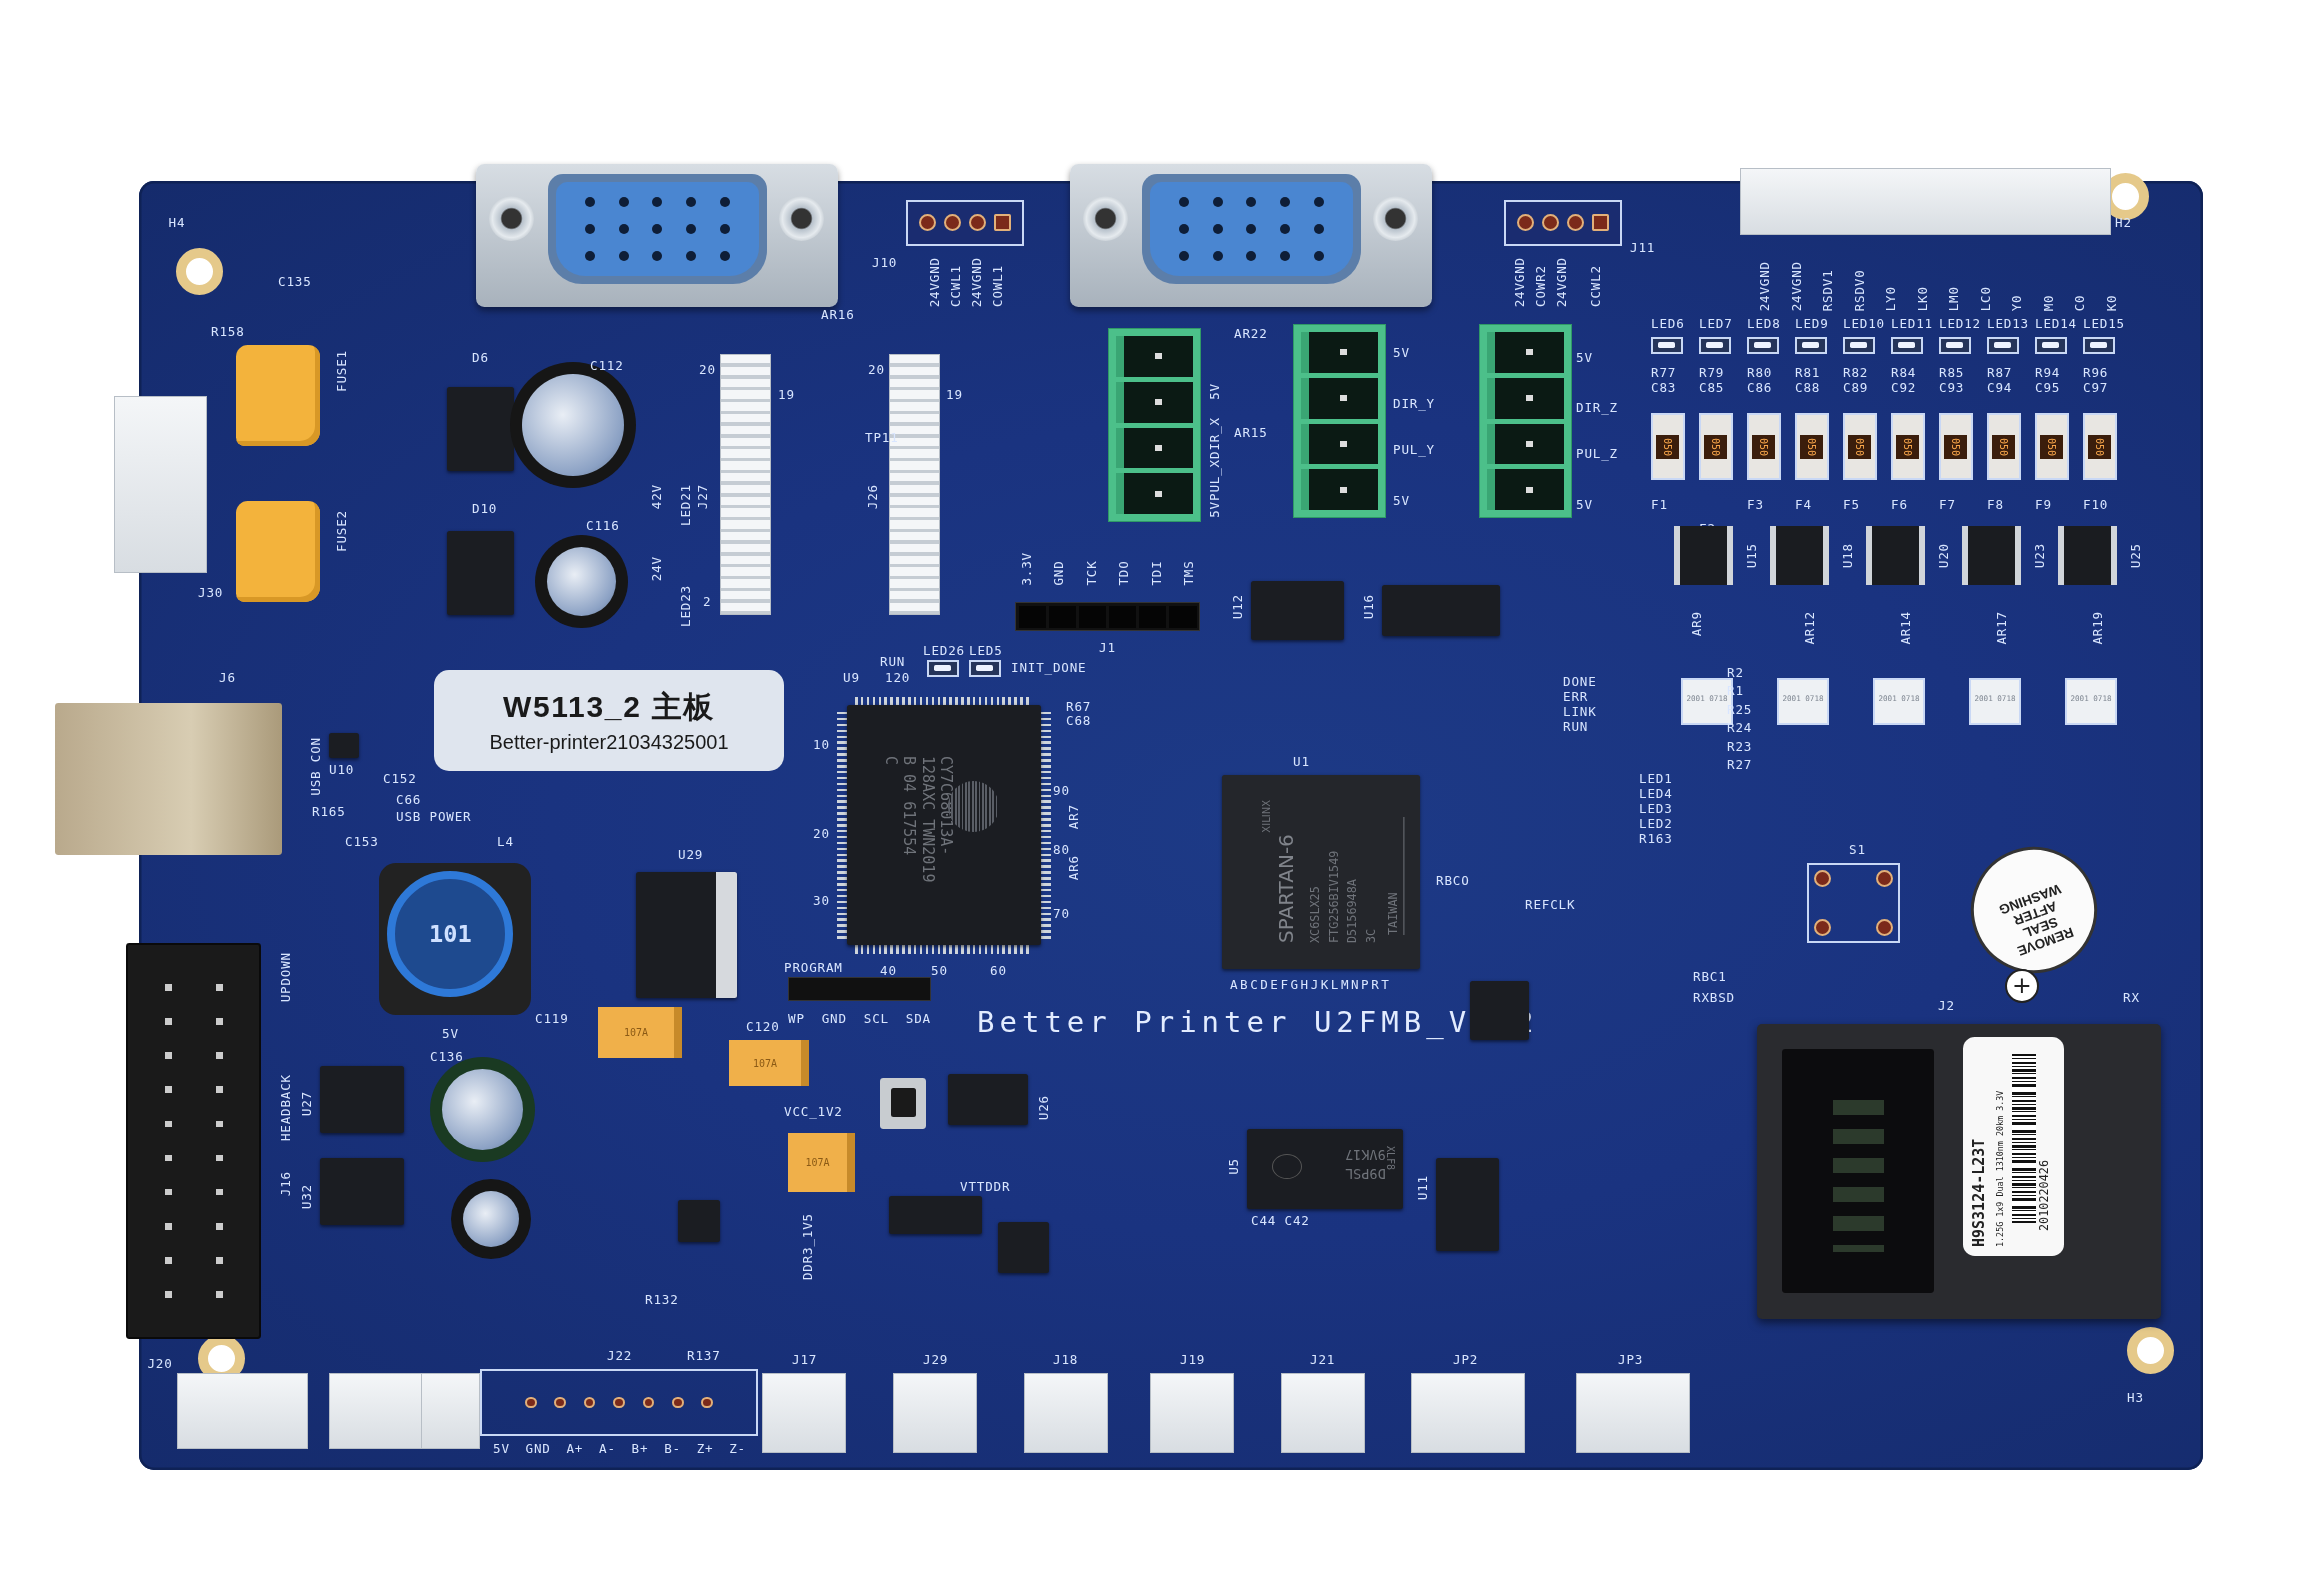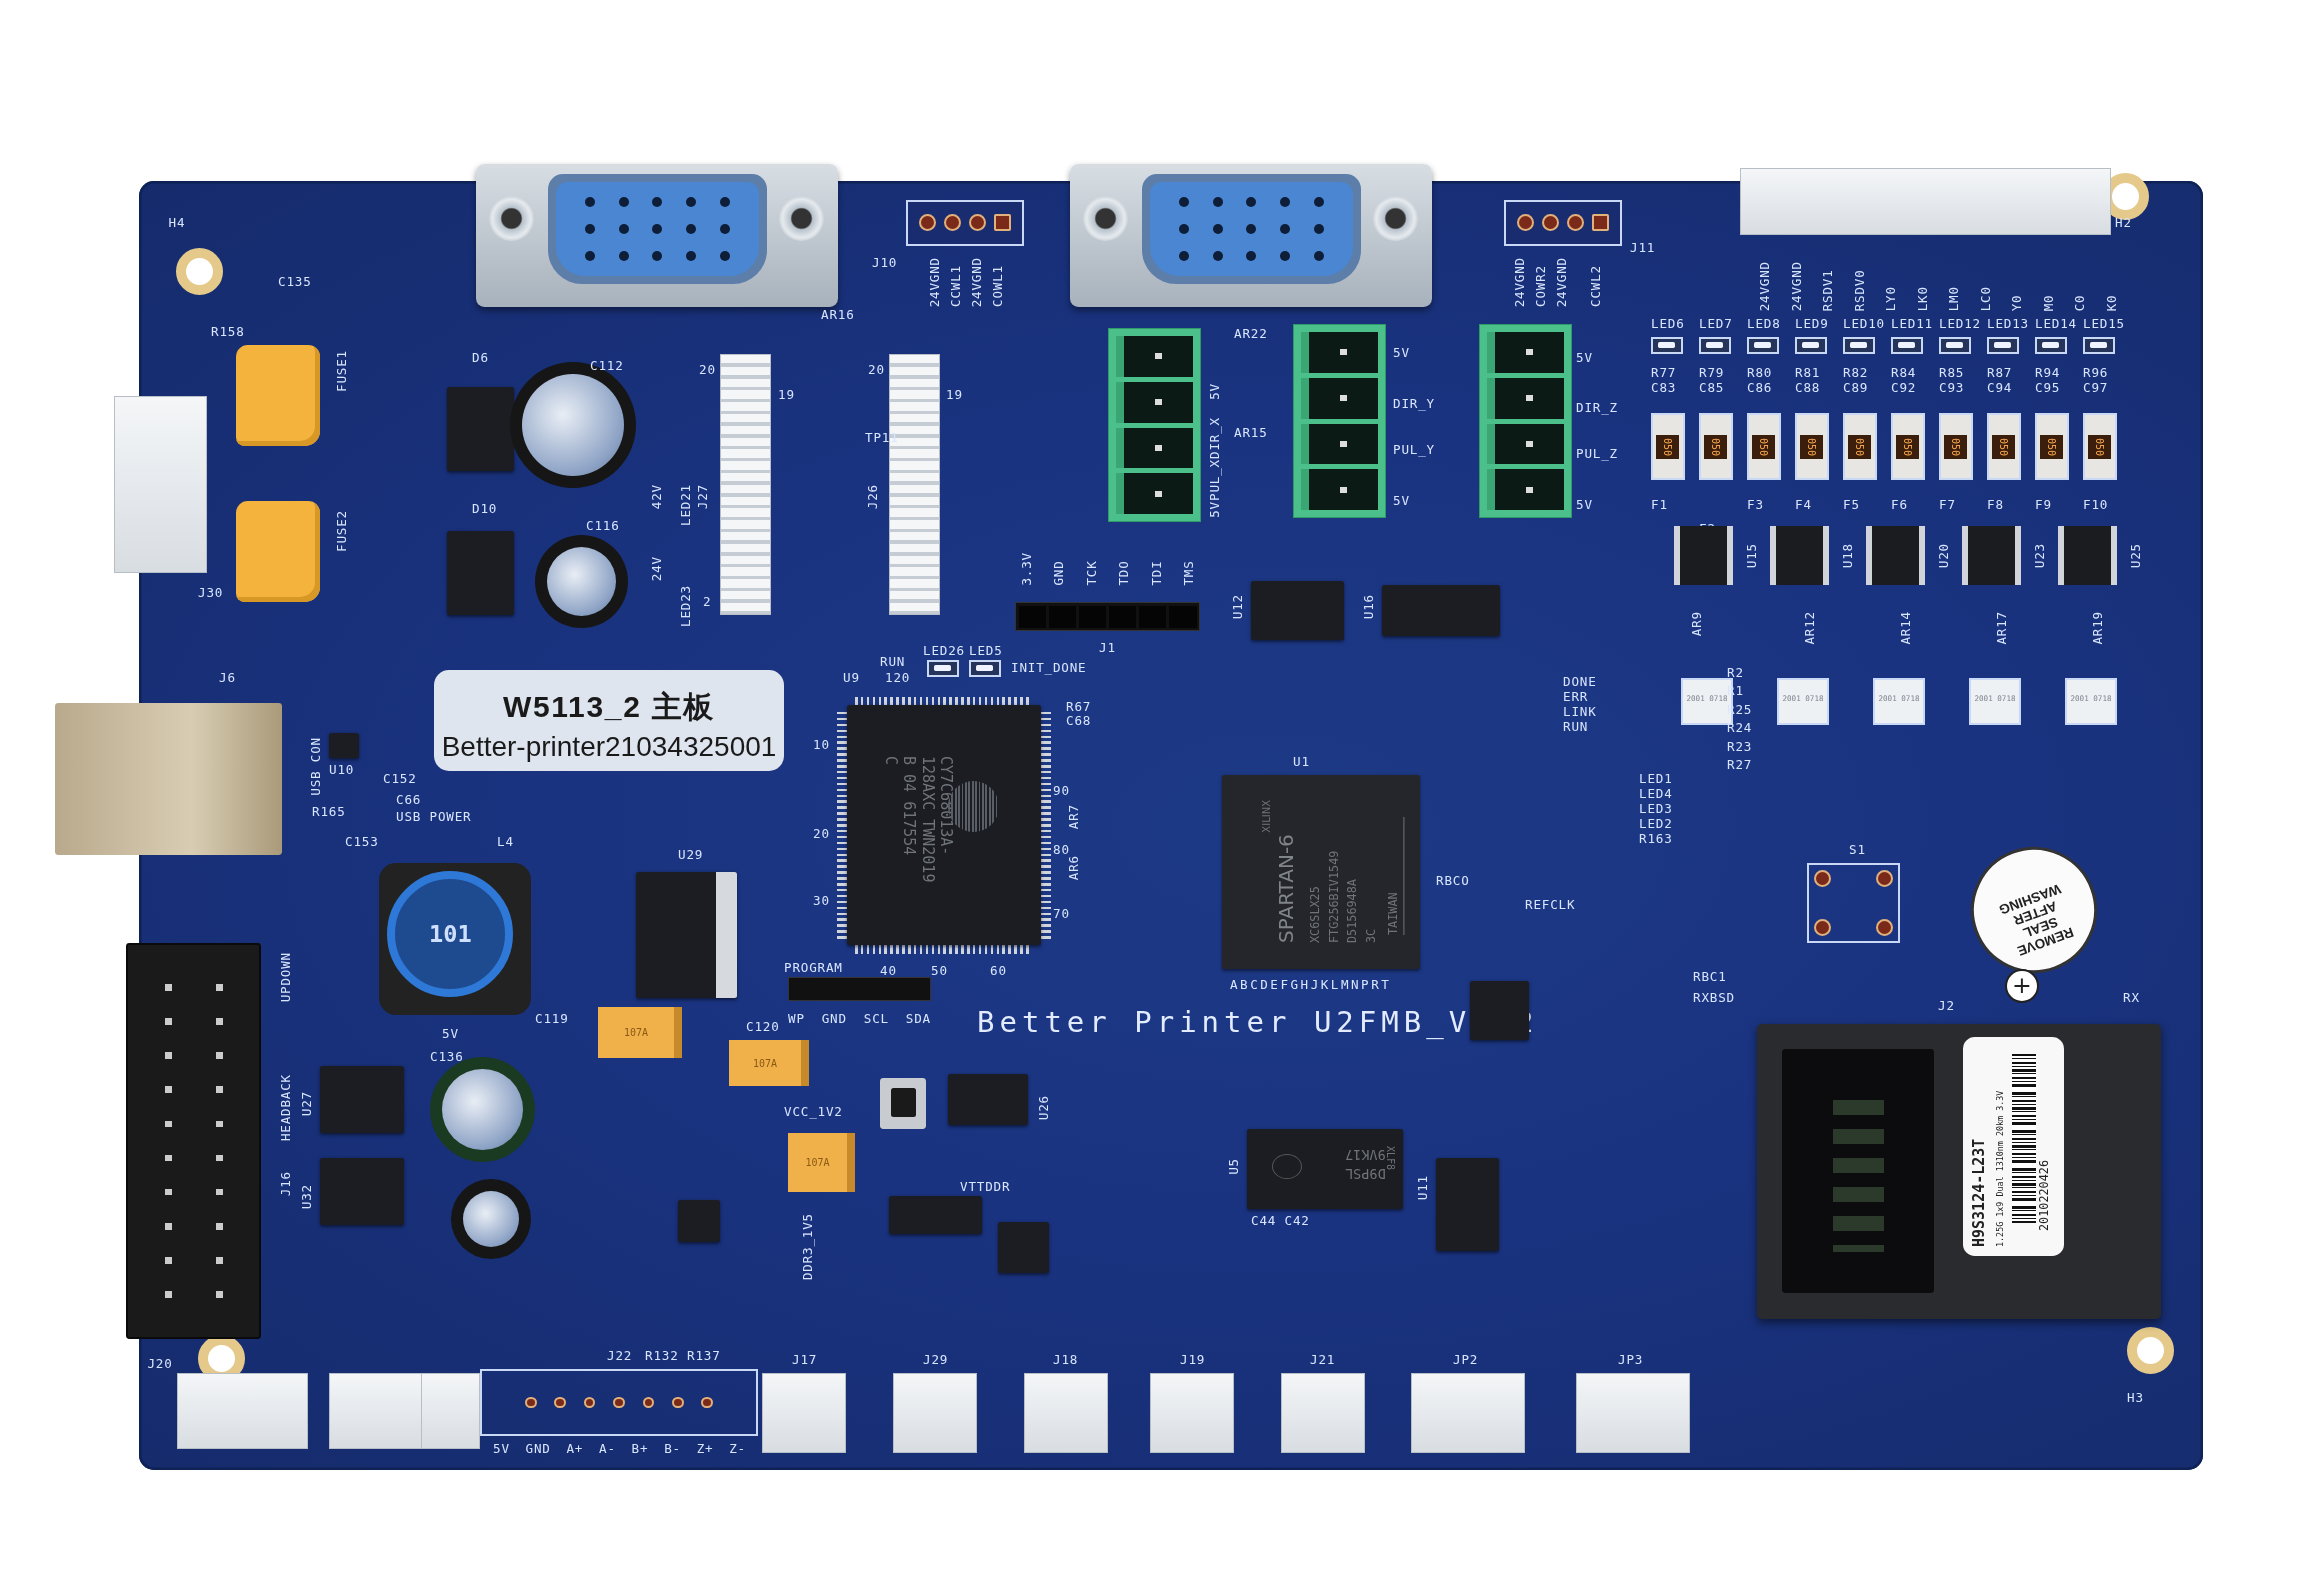--- a/index.html
+++ b/index.html
@@ -33,21 +33,21 @@
   .green-term .cell { flex: 1; background: #0b1a14; border-left: 8.4px solid #3aa674; display: flex; align-items: center; justify-content: center; }
   .green-term .cell i { width: 6.7px; height: 6.7px; background: #ddd; display: block; }
 
   .white-conn { position: absolute; background: linear-gradient(180deg,#f4f6f8,#d8dde2); border: 1.7px solid #b7bec6; }
   .chip { position: absolute; background: #1b1d22; border-radius: 2.5px; box-shadow: 0 1.7px 3.4px rgba(0,0,0,.5); color: #6f737a; font-family: "DejaVu Sans Mono", monospace; }
   .qfp-pins { position: absolute; background-image: repeating-linear-gradient(90deg,#cfd5db 0 2.5px,transparent 2.5px 5.9px); }
   .qfp-pins.v { background-image: repeating-linear-gradient(180deg,#cfd5db 0 2.5px,transparent 2.5px 5.9px); }
 
   .sticker { position: absolute; background: #dfe5ee; border-radius: 15px; text-align: center; color: #1a1a1a; }
   .sticker .l1 { font-family: "Liberation Sans", sans-serif; font-weight: bold; font-size: 30px; margin-top: 17px; letter-spacing: 1.7px; }
-  .sticker .l2 { font-family: "Liberation Sans", sans-serif; font-size: 28px; margin-top: 3.4px; }
+  .sticker .l2 { font-family: "Liberation Sans", sans-serif; font-size: 20px; margin-top: 3.4px; }
 
   .fuse { position: absolute; width: 84px; height: 101px; background: #f3b33c; border-radius: 11.8px 11.8px 15px 8.4px; box-shadow: inset -5px -5px 0 #d89826; }
   .ecap { position: absolute; border-radius: 50%; background: #161616; }
   .ecap .top { position: absolute; inset: 11.8px; border-radius: 50%; background: radial-gradient(circle at 40% 40%,#e9eef5,#8ba1c4 70%,#596b86); }
 
   .inductor { position: absolute; width: 152px; height: 152px; background: #222; border-radius: 17px; }
   .inductor .ring { position: absolute; left: 8.4px; top: 8.4px; width: 126px; height: 126px; border-radius: 50%; background: #1e4a8f; border: 8.4px solid #2e79d8; display: flex; align-items: center; justify-content: center; color: #cfe0ff; font-family: "DejaVu Sans Mono", monospace; font-size: 23.6px; font-weight: bold; }
   .tant { position: absolute; background: #f0b04a; border-right: 8.4px solid #c78a2a; color: #8b5a15; font-size: 10px; font-family: "DejaVu Sans Mono", monospace; display: flex; align-items: center; justify-content: center; }
 
   .led { position: absolute; width: 32px; height: 17px; border: 2.5px solid #c9d8f5; background: #25345a; }
@@ -618,21 +618,21 @@
   <div class="abs" style="left:341px; top:1188px; width:278px; height:67px; border:2.5px solid #c9d8f5; display:flex; align-items:center; justify-content:space-around; padding:0 34px;">
     <i class="pad" style="width:11.8px; height:11.8px;"></i>
       <i class="pad" style="width:11.8px; height:11.8px;"></i>
       <i class="pad" style="width:11.8px; height:11.8px;"></i>
       <i class="pad" style="width:11.8px; height:11.8px;"></i>
     <i class="pad" style="width:11.8px; height:11.8px;"></i>
       <i class="pad" style="width:11.8px; height:11.8px;"></i>
       <i class="pad" style="width:11.8px; height:11.8px;"></i>
   </div>
   <div class="silk" style="left:468px; top:1167px;">J22</div>
-  <div class="silk" style="left:506px; top:1167px;">R132</div>
+  <div class="silk" style="left:506px; top:1111px;">R132</div>
   <div class="silk" style="left:548px; top:1167px;">R137</div>
   <div class="abs" style="left:354px; top:1260px; width:253px; display:flex; justify-content:space-between;">
     <span class="silk" style="position:static;">5V</span>
     <span class="silk" style="position:static;">GND</span>
     <span class="silk" style="position:static;">A+</span>
     <span class="silk" style="position:static;">A-</span>
     <span class="silk" style="position:static;">B+</span>
     <span class="silk" style="position:static;">B-</span>
     <span class="silk" style="position:static;">Z+</span>
     <span class="silk" style="position:static;">Z-</span>

